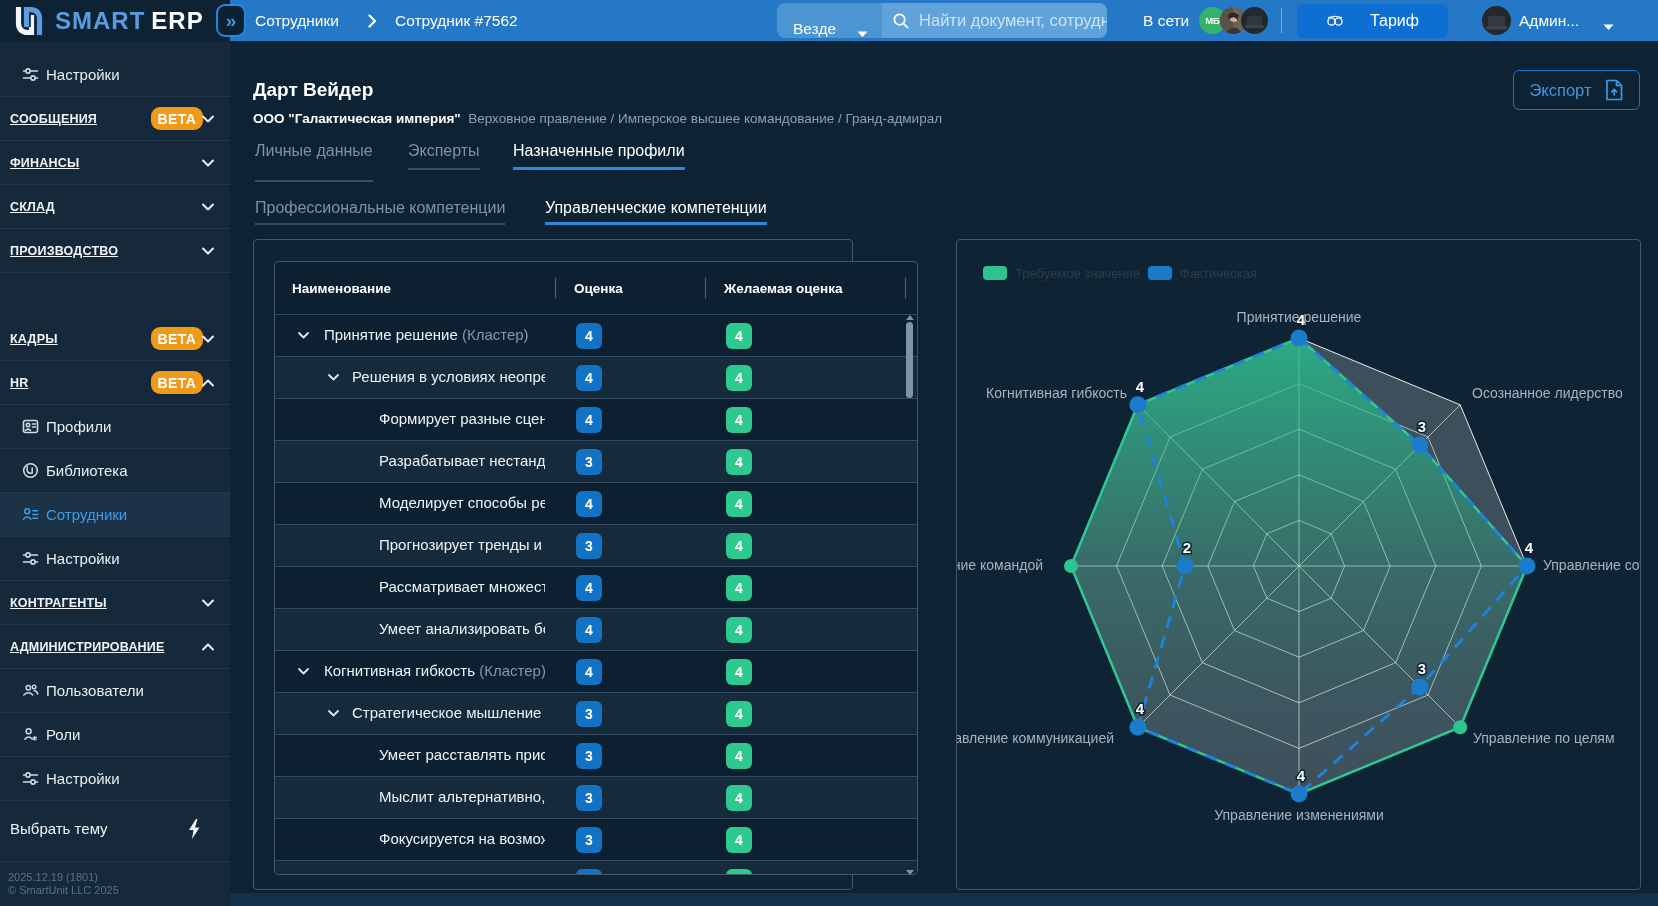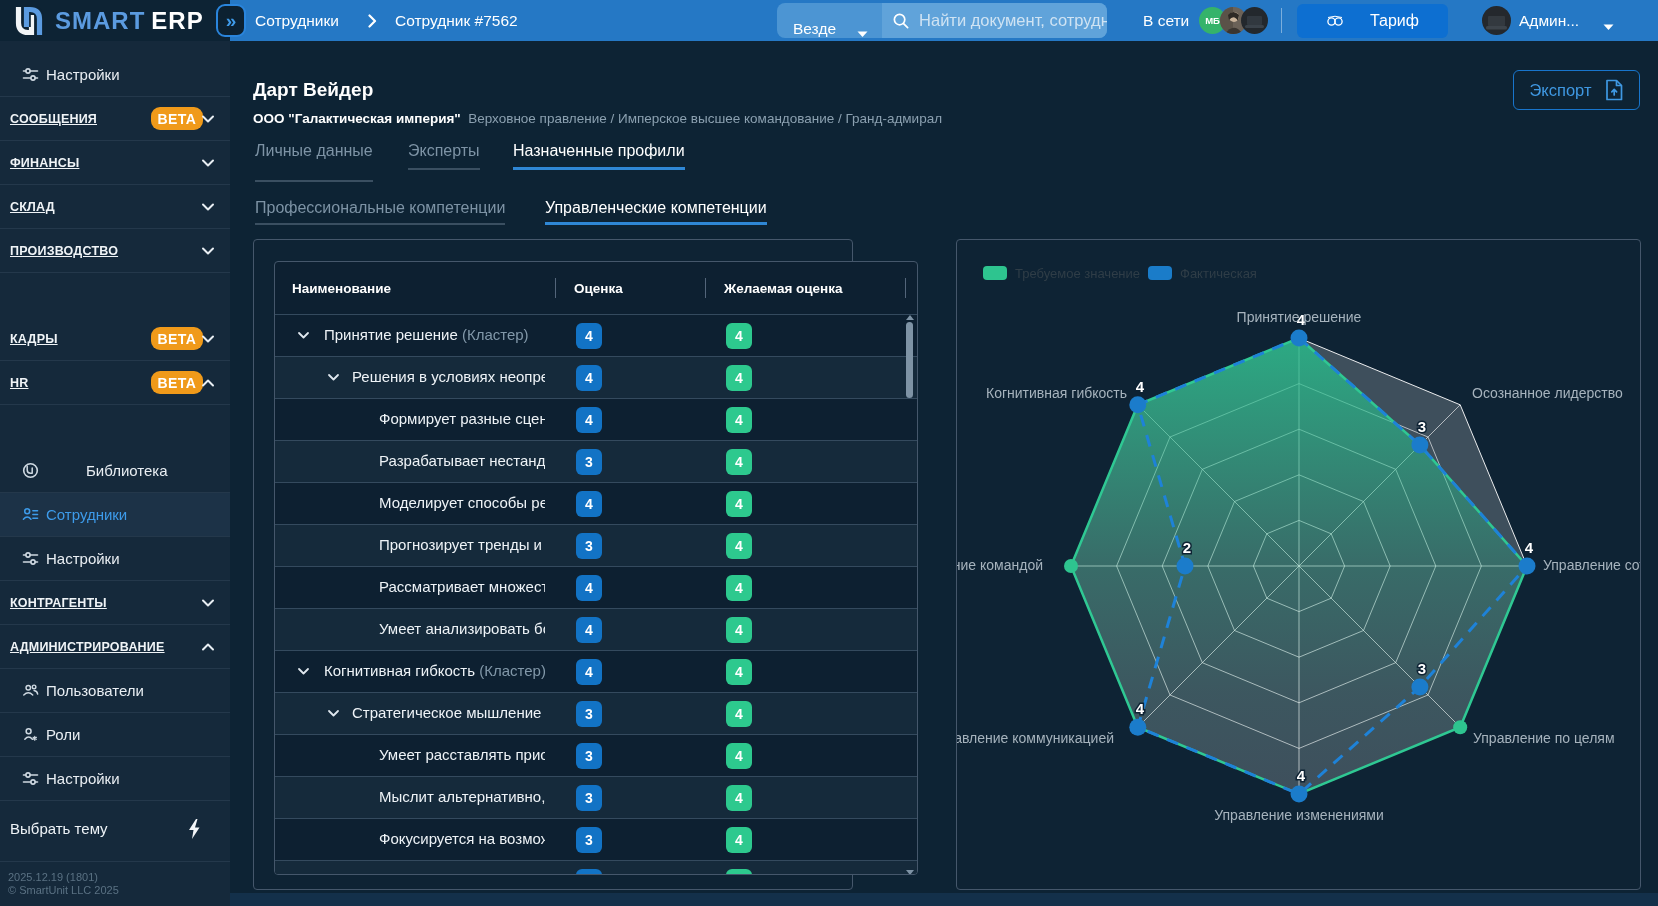--- a/index.html
+++ b/index.html
@@ -192,21 +192,35 @@
     </div>
     <div class="shd" style="top:361px">
       <span>HR</span>
       <span class="beta">BETA</span>
       <span class="schv">
         <svg width="14" height="10" viewBox="0 0 14 10">
           <path d="M2 7.5 L7 2.5 L12 7.5" stroke="#e8eef3" stroke-width="2" fill="none" stroke-linecap="round" stroke-linejoin="round"></path>
         </svg>
       </span>
     </div>
-    <div class="sit" style="top:449px;gap:40px;">
+    <div class="sit" style="top:405px;">
+      <span class="sic">
+        <svg width="17" height="17" viewBox="0 0 17 17">
+          <g stroke="#cfd9e2" stroke-width="1.6" fill="none" stroke-linecap="round" stroke-linejoin="round">
+            <rect x="1.5" y="2.5" width="14" height="12" rx="2"></rect>
+            <circle cx="6" cy="7" r="1.7"></circle>
+            <path d="M3.5 12.5 q2.5 -2.8 5 0"></path>
+            <line x1="10.5" y1="6" x2="13.5" y2="6"></line>
+            <line x1="10.5" y1="9" x2="13.5" y2="9"></line>
+          </g>
+        </svg>
+      </span>
+      <span style="color:#e9eef3">Профили</span>
+    </div>
+    <div class="sit" style="top:449px;">
       <span class="sic">
         <svg width="17" height="17" viewBox="0 0 17 17">
           <g stroke="#cfd9e2" stroke-width="1.6" fill="none" stroke-linecap="round" stroke-linejoin="round">
             <circle cx="8.5" cy="8.5" r="6.8"></circle>
             <path d="M5.2 4.2 V8 Q5.2 11.2 8.4 11.2 H10.2 V6" stroke-width="1.5"></path>
           </g>
         </svg>
       </span>
       <span style="color:#e9eef3">Библиотека</span>
     </div>

